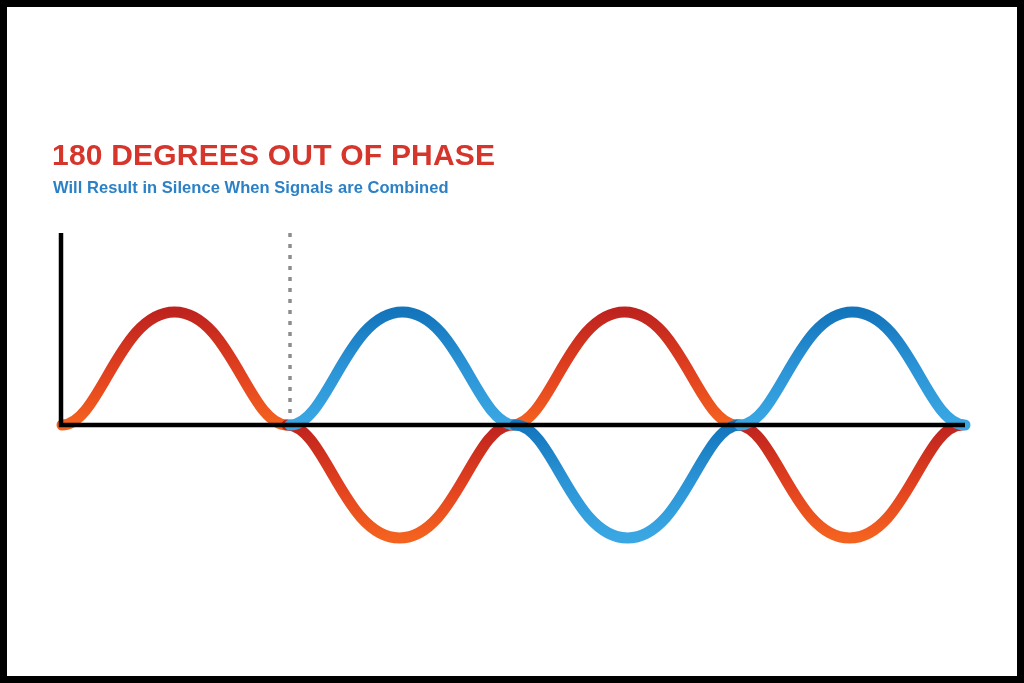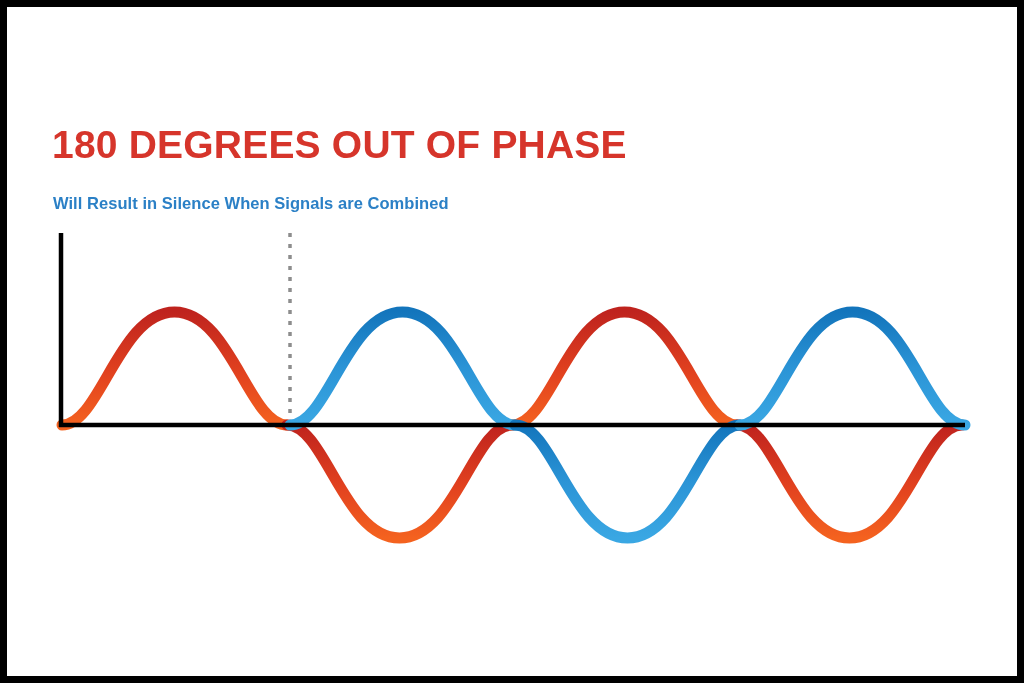--- a/index.html
+++ b/index.html
@@ -25,32 +25,32 @@
     left: 7px;
     top: 7px;
     width: 1010px;
     height: 669px;
     background: #ffffff;
     overflow: hidden;
   }
   #title {
     position: absolute;
     left: 45px;
-    top: 116px;
-    font-size: 39px;
+    top: 131px;
+    font-size: 30px;
     font-weight: bold;
     letter-spacing: 0.2px;
     color: #d6352b;
     white-space: nowrap;
     font-family: "Liberation Sans", sans-serif;
   }
   #subtitle {
     position: absolute;
     left: 46px;
-    top: 187px;
+    top: 171px;
     font-size: 16.5px;
     font-weight: bold;
     letter-spacing: 0.05px;
     color: #2b80c6;
     white-space: nowrap;
     font-family: "Liberation Sans", sans-serif;
   }
   #plot {
     position: absolute;
     left: 0;

